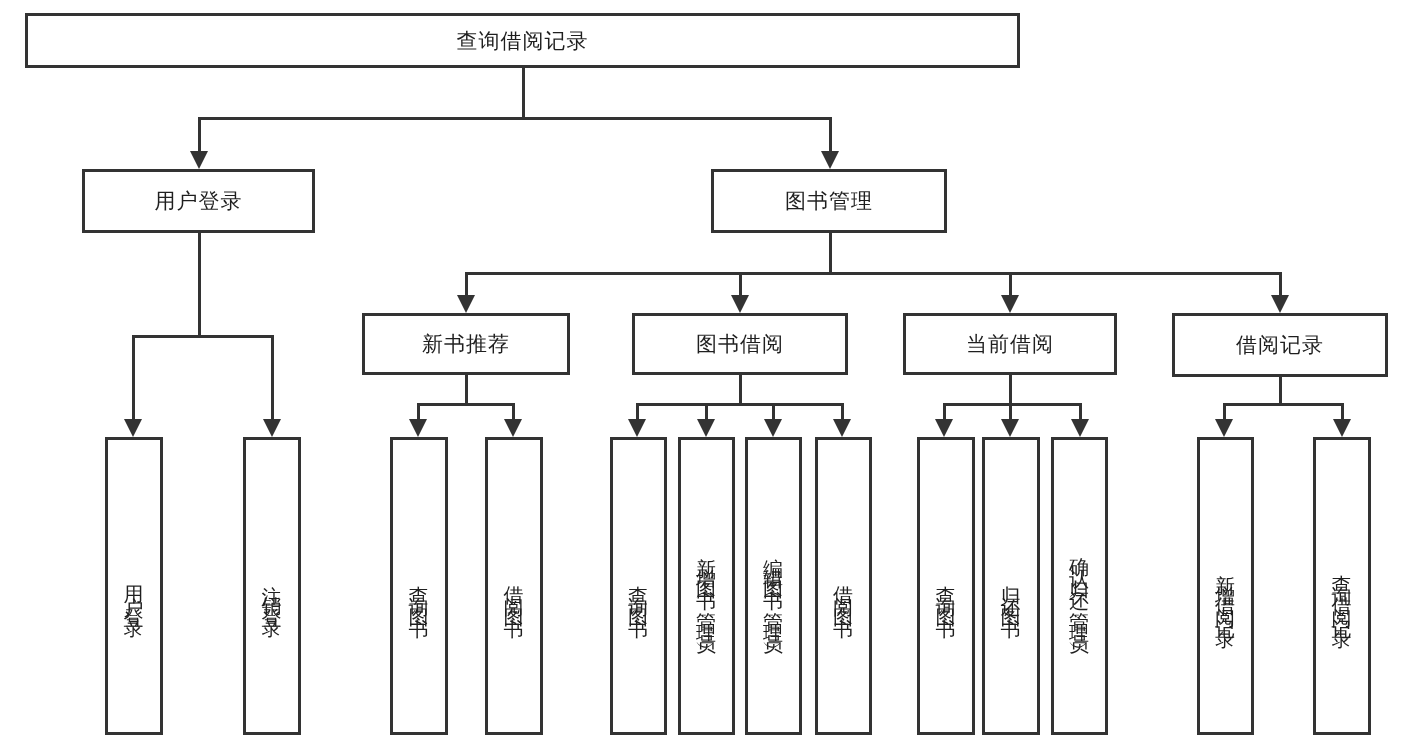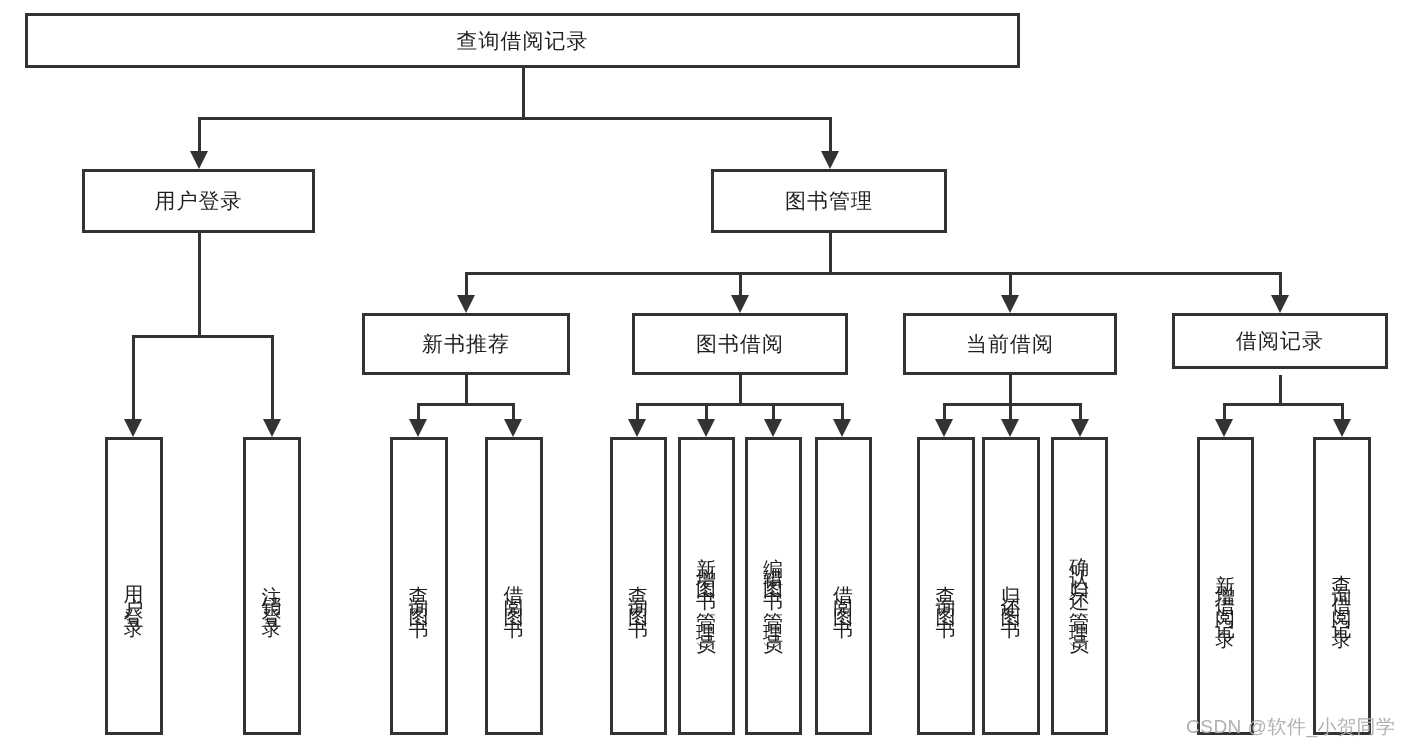--- a/index.html
+++ b/index.html
@@ -120,21 +120,21 @@
 
   <div class="box" style="left:711px;top:169px;width:236px;height:64px">
     <span>图书管理</span>
   </div>
   <div class="box" style="left:903px;top:313px;width:214px;height:62px">
     <span>当前借阅</span>
   </div>
   <div class="box" style="left:632px;top:313px;width:216px;height:62px">
     <span>图书借阅</span>
   </div>
-  <div class="box" style="left:1172px;top:313px;width:216px;height:56px">
+  <div class="box" style="left:1172px;top:313px;width:216px;height:64px">
     <span>借阅记录</span>
   </div>
 
   <div class="vbox" style="left:105px;width:58px">
     <span class="vtext">用户登录</span>
   </div>
   <div class="vbox" style="left:243px;width:58px">
     <span class="vtext">注销登录</span>
   </div>
 
@@ -168,15 +168,14 @@
     <span class="vtext">确认归还（管理员）</span>
   </div>
 
   <div class="vbox" style="left:1197px;width:57px">
     <span class="vtext">新增借阅记录</span>
   </div>
   <div class="vbox" style="left:1313px;width:58px">
     <span class="vtext">查询借阅记录</span>
   </div>
 
-  <div class="watermark">CSDN @软件_小贺同学</div>
 
 </div>
 
 </body></html>

